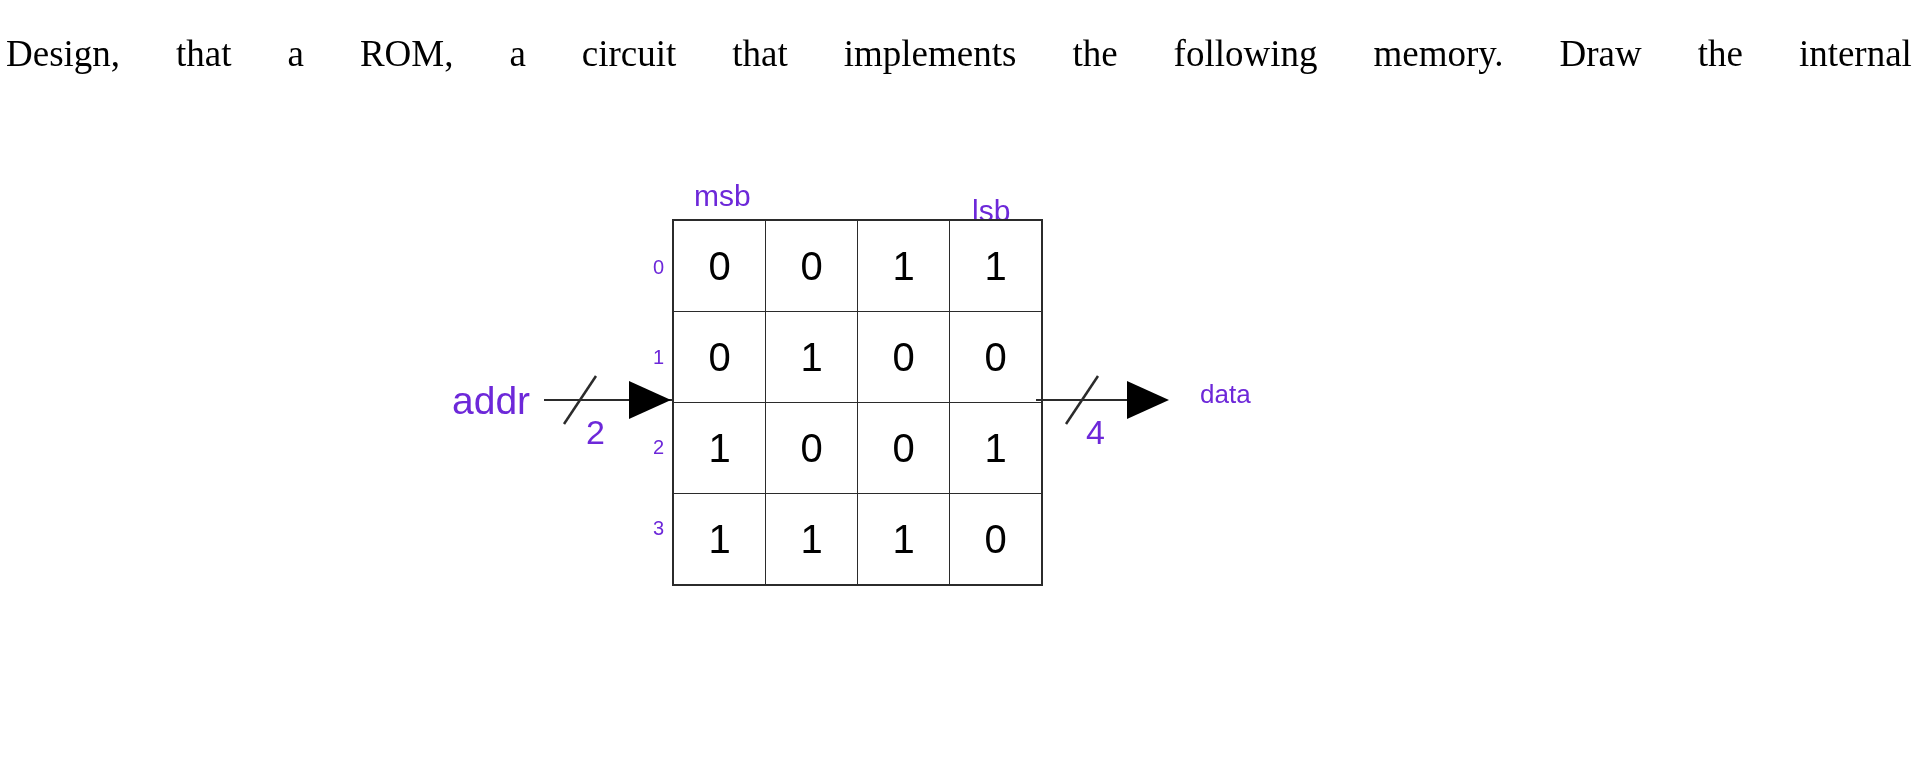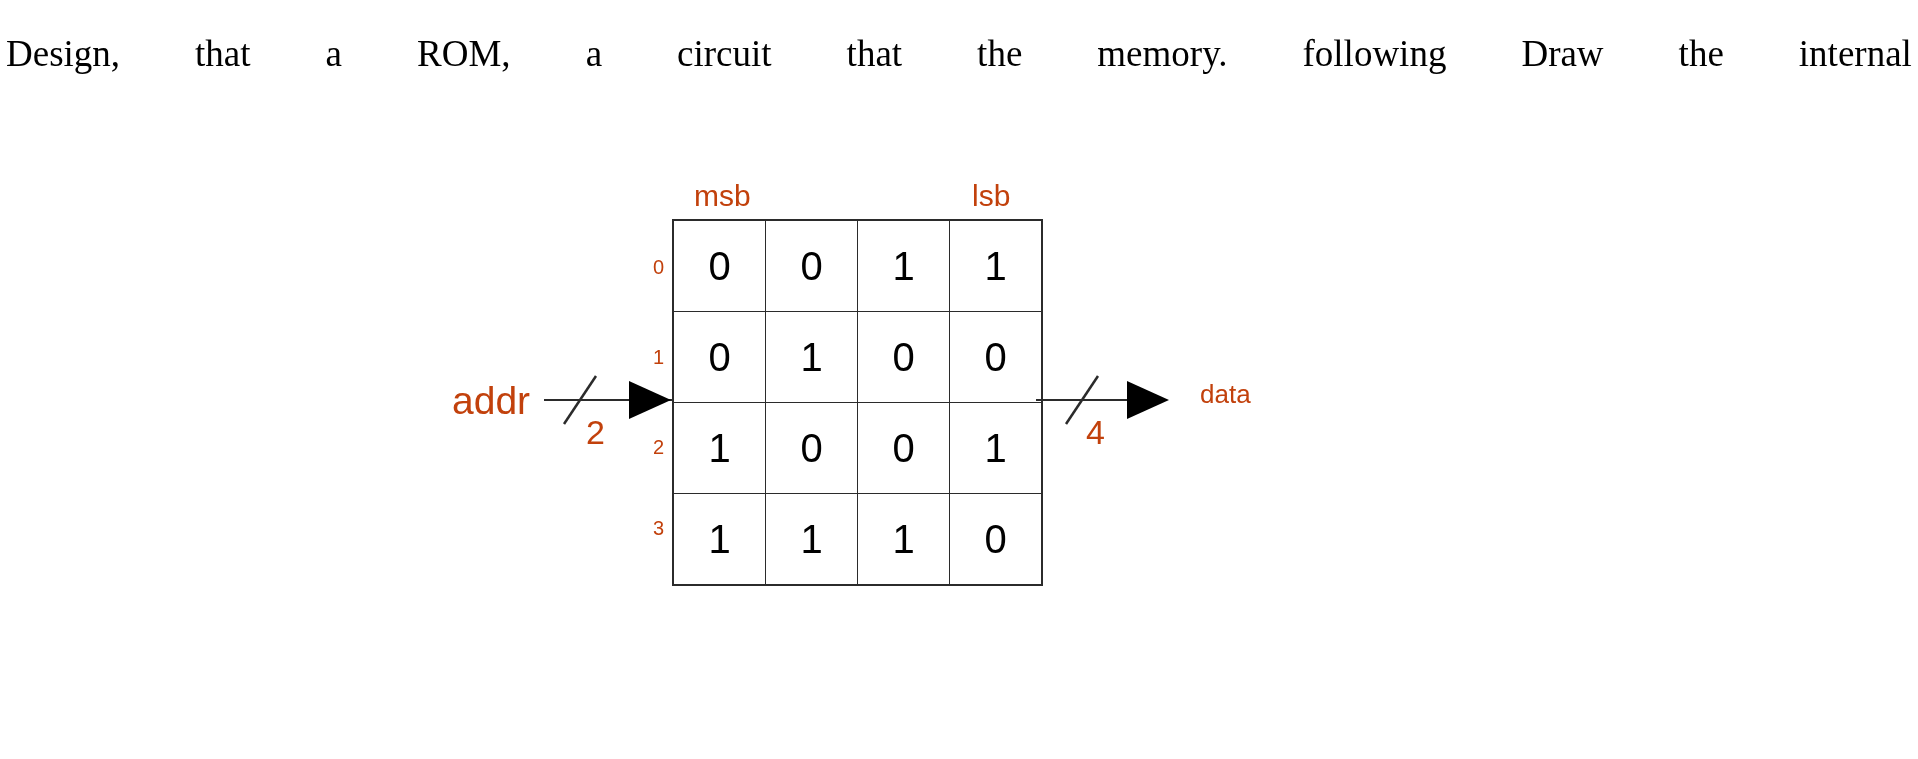--- a/index.html
+++ b/index.html
@@ -47,33 +47,33 @@
   #rom-diagram {
     position: absolute;
     left: 0;
     top: 0;
     width: 1918px;
     height: 759px;
   }
   .diag-text {
     position: absolute;
     font-family: "Liberation Sans", sans-serif;
-    color: #c2410c;
+    color: #6d28d9;
     white-space: nowrap;
   }
 
   
   #msb-label {
     left: 694px;
     top: 179px;
     font-size: 30px;
   }
   #lsb-label {
     left: 972px;
-    top: 179px;
+    top: 194px;
     font-size: 30px;
   }
 
   
   #memory-table {
     position: absolute;
     left: 672px;
     top: 219px;
     width: 364px;
     height: 363px;
@@ -185,23 +185,24 @@
 
 <div id="problem-statement">
   <span class="line justified">
     <span>Design,</span>
     <span>that</span>
     <span>a</span>
     <span>ROM,</span>
     <span>a</span>
     <span>circuit</span>
     <span>that</span>
+    <span>implements</span>
     <span>the</span>
+    <span>following</span>
     <span>memory.</span>
-    <span>following</span>
     <span>Draw</span>
     <span>the</span>
     <span>internal</span>
   </span>
 </div>
 
 <div id="rom-diagram">
 
   <span class="diag-text" id="msb-label">msb</span>
   <span class="diag-text" id="lsb-label">lsb</span>

